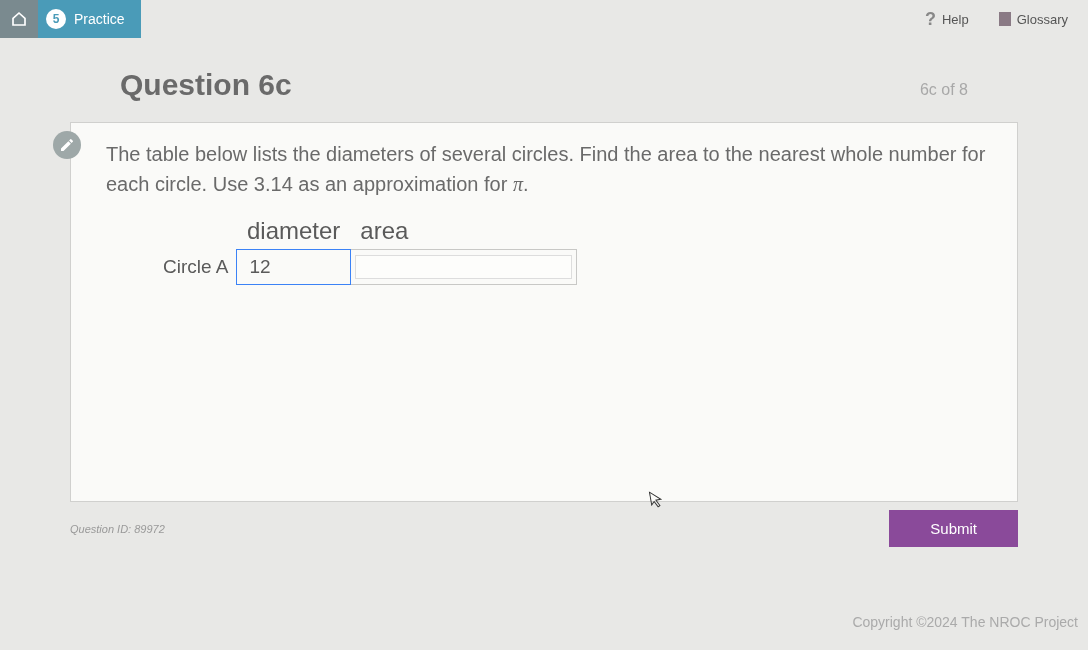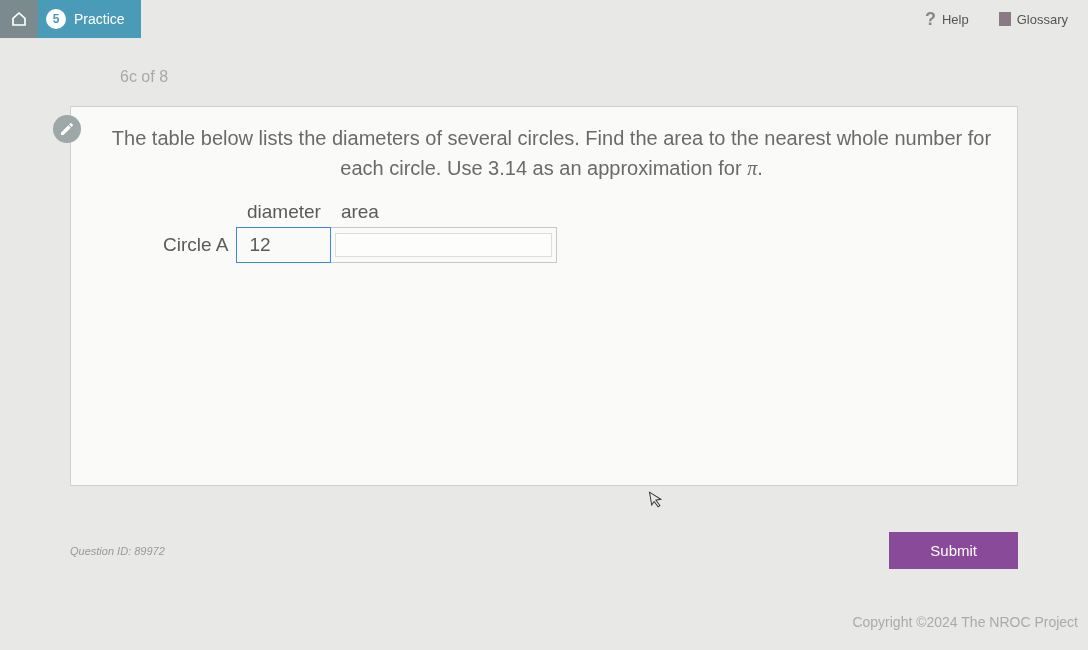--- a/index.html
+++ b/index.html
@@ -113,30 +113,29 @@
       position: absolute;
       left: -18px;
       top: 8px;
     }
     .question-text {
       font-size: 20px;
       color: #6a6a6a;
       line-height: 1.5;
       margin-bottom: 14px;
       padding-left: 15px;
-      text-align: center;
     }
     .pi { font-style: italic; font-family: serif; }
     .data-table {
       margin-left: 60px;
       border-collapse: collapse;
     }
     .data-table th {
       font-weight: normal;
-      font-size: 19px;
+      font-size: 24px;
       color: #5a5a5a;
       padding: 4px 10px;
       text-align: left;
     }
     .data-table td {
       font-size: 19px;
       color: #5a5a5a;
       padding: 6px 12px;
     }
     .data-table td.label-cell {
@@ -158,21 +157,20 @@
       background: #fdfdfb;
       height: 24px;
       font-size: 16px;
       padding: 2px 4px;
     }
     .footer-row {
       display: flex;
       align-items: center;
       justify-content: space-between;
       padding: 8px 70px 0 70px;
-      margin-top: 38px;
     }
     .question-id {
       font-size: 11px;
       color: #999;
       font-style: italic;
     }
     .submit-btn {
       background: #8a4a9a;
       color: white;
       border: none;
@@ -217,20 +215,21 @@
     </div>
     <div class="glossary-link">
       <span class="glossary-icon"></span>
       <span>Glossary</span>
     </div>
   </div>
 </div>
 
 <div class="content">
   <div class="question-header">
+    <div class="question-title">Question 6c</div>
     <div class="progress-text">6c of 8</div>
   </div>
 
   <div class="question-box">
     <div class="pencil-badge">
       <svg width="16" height="16" viewBox="0 0 24 24" fill="white">
           <path d="M3 17.25V21h3.75L17.81 9.94l-3.75-3.75L3 17.25zM20.71 7.04a1 1 0 0 0 0-1.41l-2.34-2.34a1 1 0 0 0-1.41 0l-1.83 1.83 3.75 3.75 1.83-1.83z"></path>
         </svg>
     </div>
     <div class="question-text">

